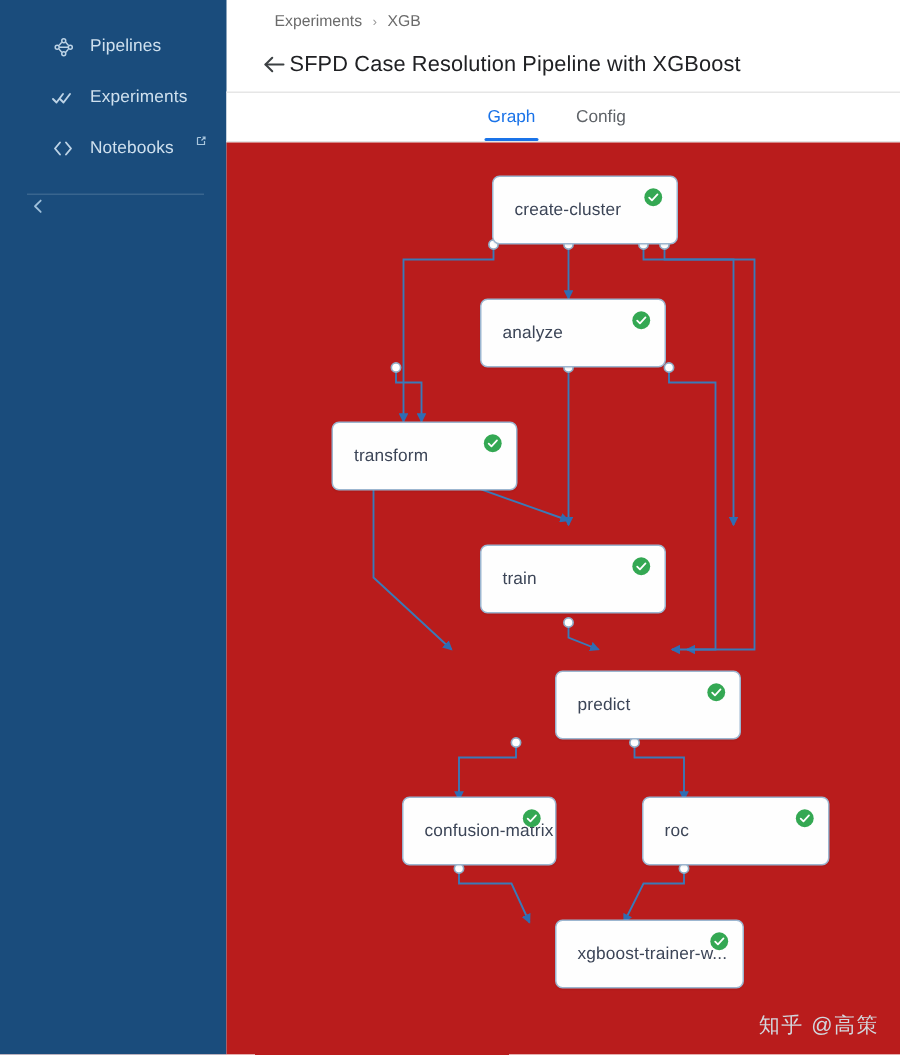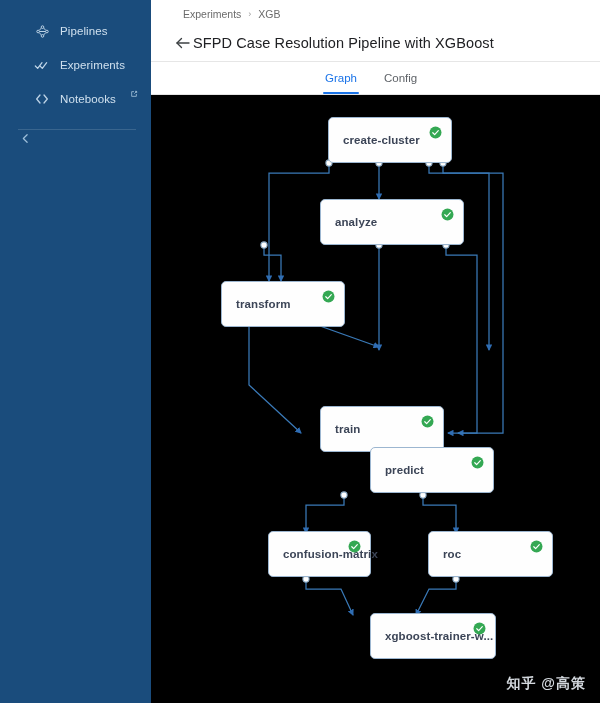--- a/index.html
+++ b/index.html
@@ -157,23 +157,22 @@
     left: 0; right: 0; bottom: 0;
     height: 2px;
     background: #1a73e8;
     border-radius: 1px;
   }
 
   
   #canvas {
     flex: 1 1 auto;
     position: relative;
-    background: #000000;
+    background: #b91c1c;
     overflow: hidden;
-    font-weight: bold;
   }
   #graph-svg {
     position: absolute;
     left: 0; top: 0;
     width: 449px; height: 610px;
   }
   .node {
     position: absolute;
     background: #fefefe;
     border: 1px solid #9cb6d0;
@@ -355,41 +354,41 @@
       <div class="node" style="left:177px; top:22px; width:124px; height:46px;">
         <span class="node-label">create-cluster</span>
         <span class="status-icon">
           <svg width="13" height="13" viewBox="0 0 24 24">
             <circle cx="12" cy="12" r="11" fill="#34a853"></circle>
             <path d="M7 12.4 10.4 15.8 17.2 8.6" fill="none" stroke="#fff" stroke-width="2.2" stroke-linecap="round" stroke-linejoin="round"></path>
           </svg>
         </span>
       </div>
 
-      <div class="node" style="left:169px; top:104px; width:144px; height:46px;">
+      <div class="node" style="left:169px; top:104px; width:124px; height:46px;">
         <span class="node-label">analyze</span>
         <span class="status-icon">
           <svg width="13" height="13" viewBox="0 0 24 24">
             <circle cx="12" cy="12" r="11" fill="#34a853"></circle>
             <path d="M7 12.4 10.4 15.8 17.2 8.6" fill="none" stroke="#fff" stroke-width="2.2" stroke-linecap="round" stroke-linejoin="round"></path>
           </svg>
         </span>
       </div>
 
       <div class="node" style="left:70px; top:186px; width:124px; height:46px;">
         <span class="node-label">transform</span>
         <span class="status-icon">
           <svg width="13" height="13" viewBox="0 0 24 24">
             <circle cx="12" cy="12" r="11" fill="#34a853"></circle>
             <path d="M7 12.4 10.4 15.8 17.2 8.6" fill="none" stroke="#fff" stroke-width="2.2" stroke-linecap="round" stroke-linejoin="round"></path>
           </svg>
         </span>
       </div>
 
-      <div class="node" style="left:169px; top:268px; width:124px; height:46px;margin-top:43px;">
+      <div class="node" style="left:169px; top:268px; width:124px; height:46px;">
         <span class="node-label">train</span>
         <span class="status-icon">
           <svg width="13" height="13" viewBox="0 0 24 24">
             <circle cx="12" cy="12" r="11" fill="#34a853"></circle>
             <path d="M7 12.4 10.4 15.8 17.2 8.6" fill="none" stroke="#fff" stroke-width="2.2" stroke-linecap="round" stroke-linejoin="round"></path>
           </svg>
         </span>
       </div>
 
       <div class="node" style="left:219px; top:352px; width:124px; height:46px;">

